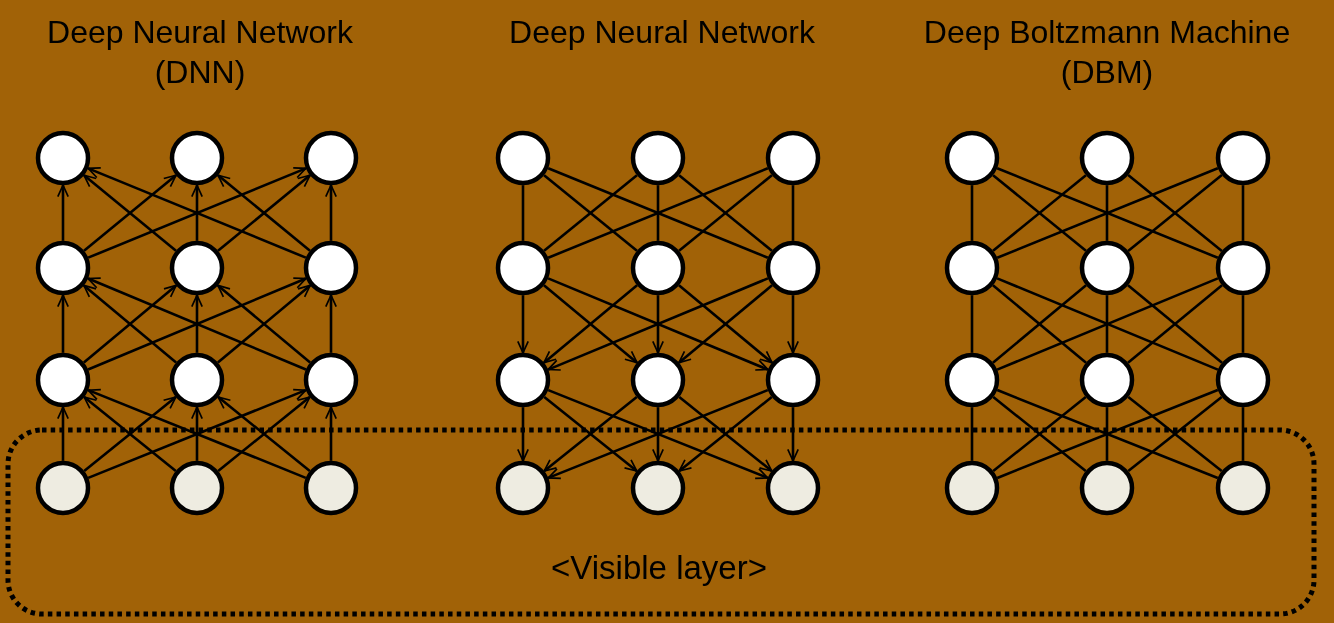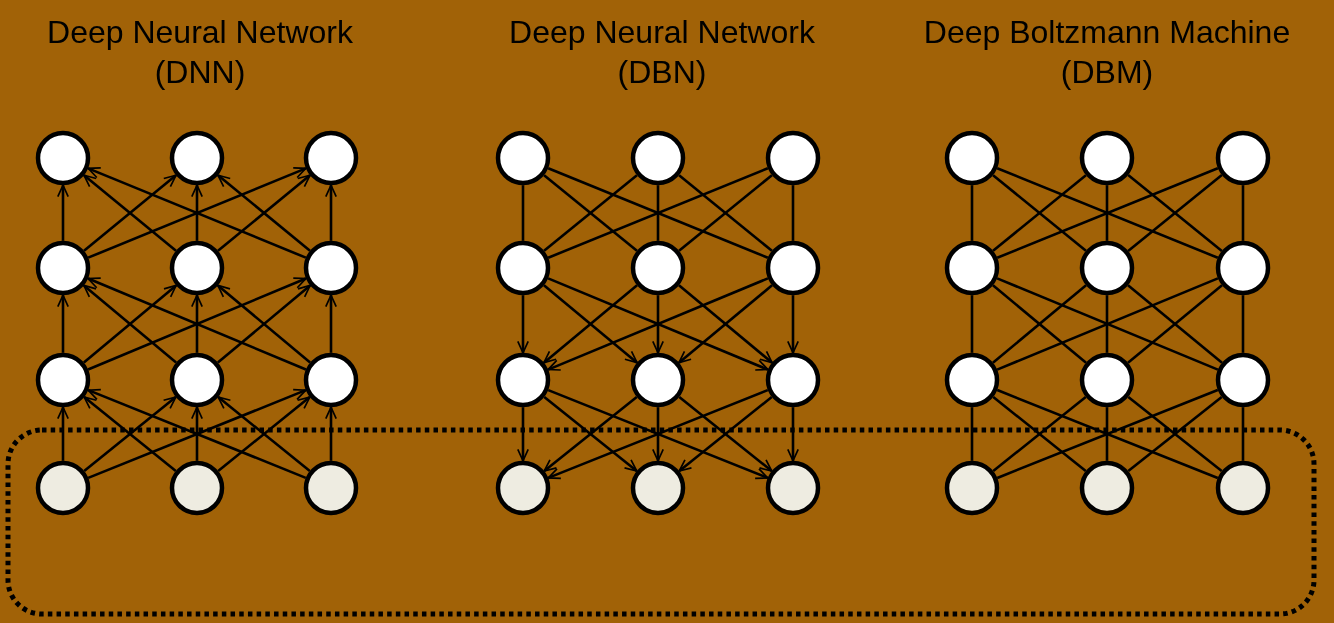--- a/index.html
+++ b/index.html
@@ -149,22 +149,22 @@
       <circle cx="1243" cy="488" r="25" fill="#EEECE1" stroke="#000000" stroke-width="4.5"></circle>
     </svg>
 
   <div class="net-title" style="left: 200px;">
     <div>Deep Neural Network</div>
     <div>(DNN)</div>
   </div>
 
   <div class="net-title" style="left: 662px;">
     <div>Deep Neural Network</div>
-    <div>(DBN)</div>
   </div>
 
   <div class="net-title" style="left: 1107px;">
     <div>Deep Boltzmann Machine</div>
     <div>(DBM)</div>
   </div>
 
+  <div class="visible-label">&lt;Visible layer&gt;</div>
 
 </div>
 
 </body></html>

